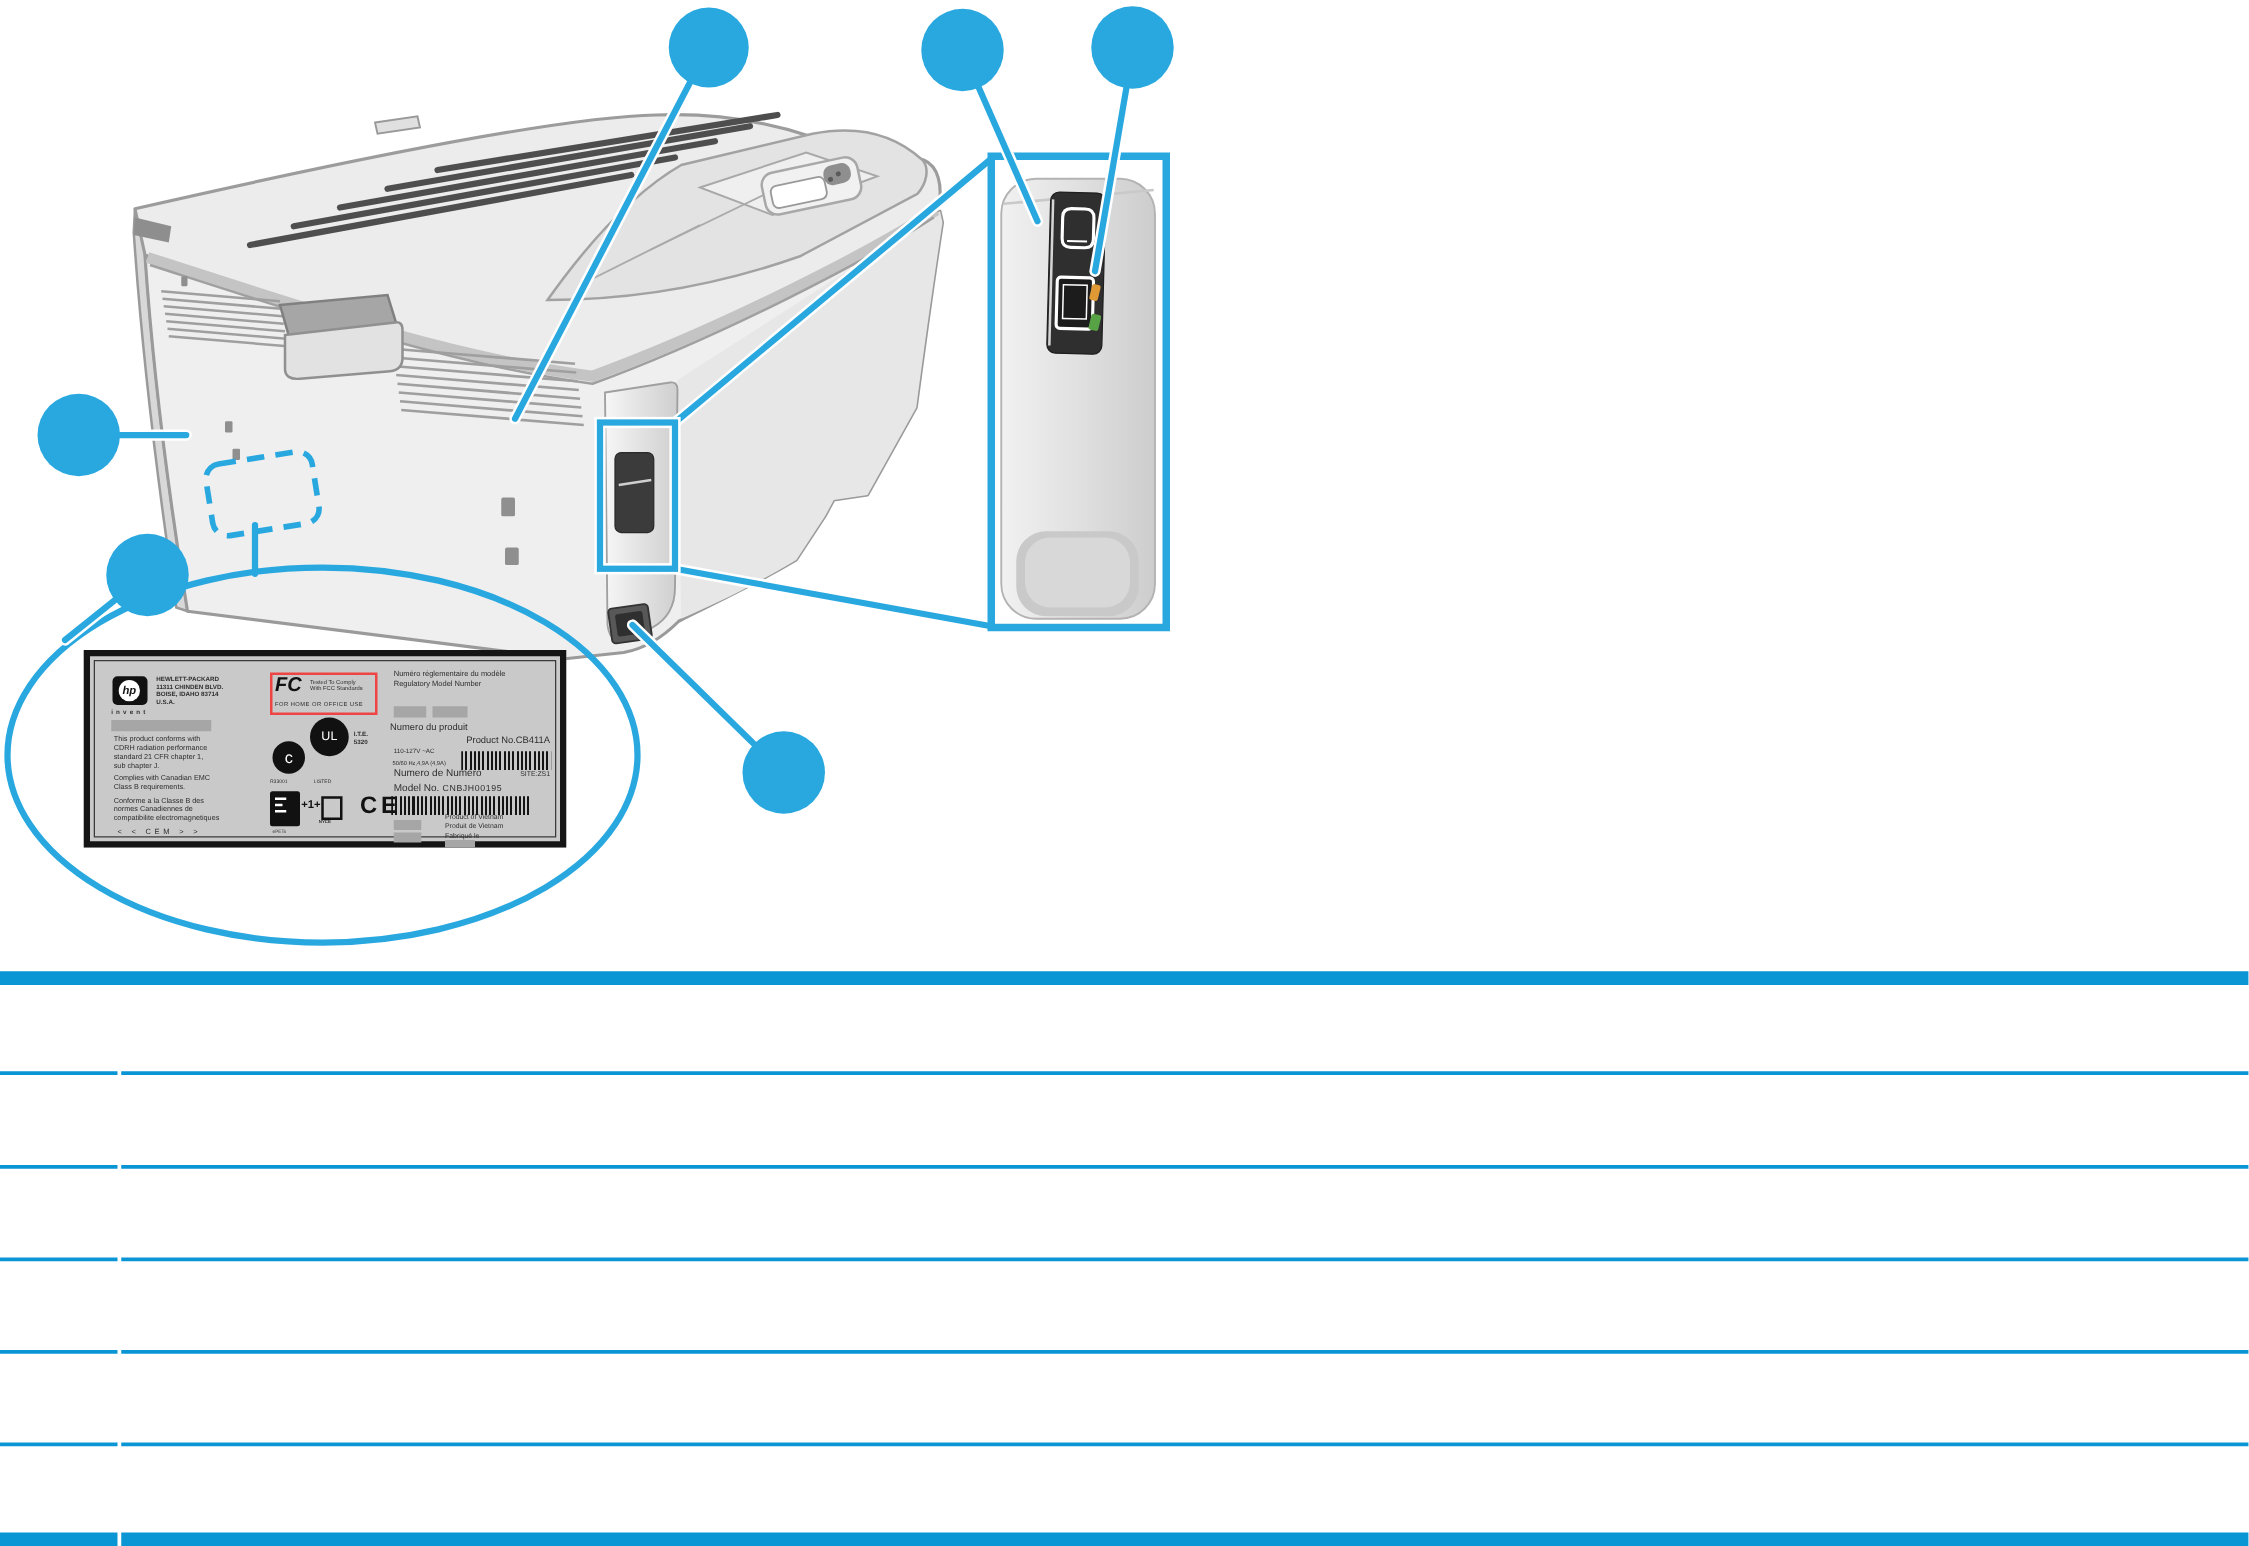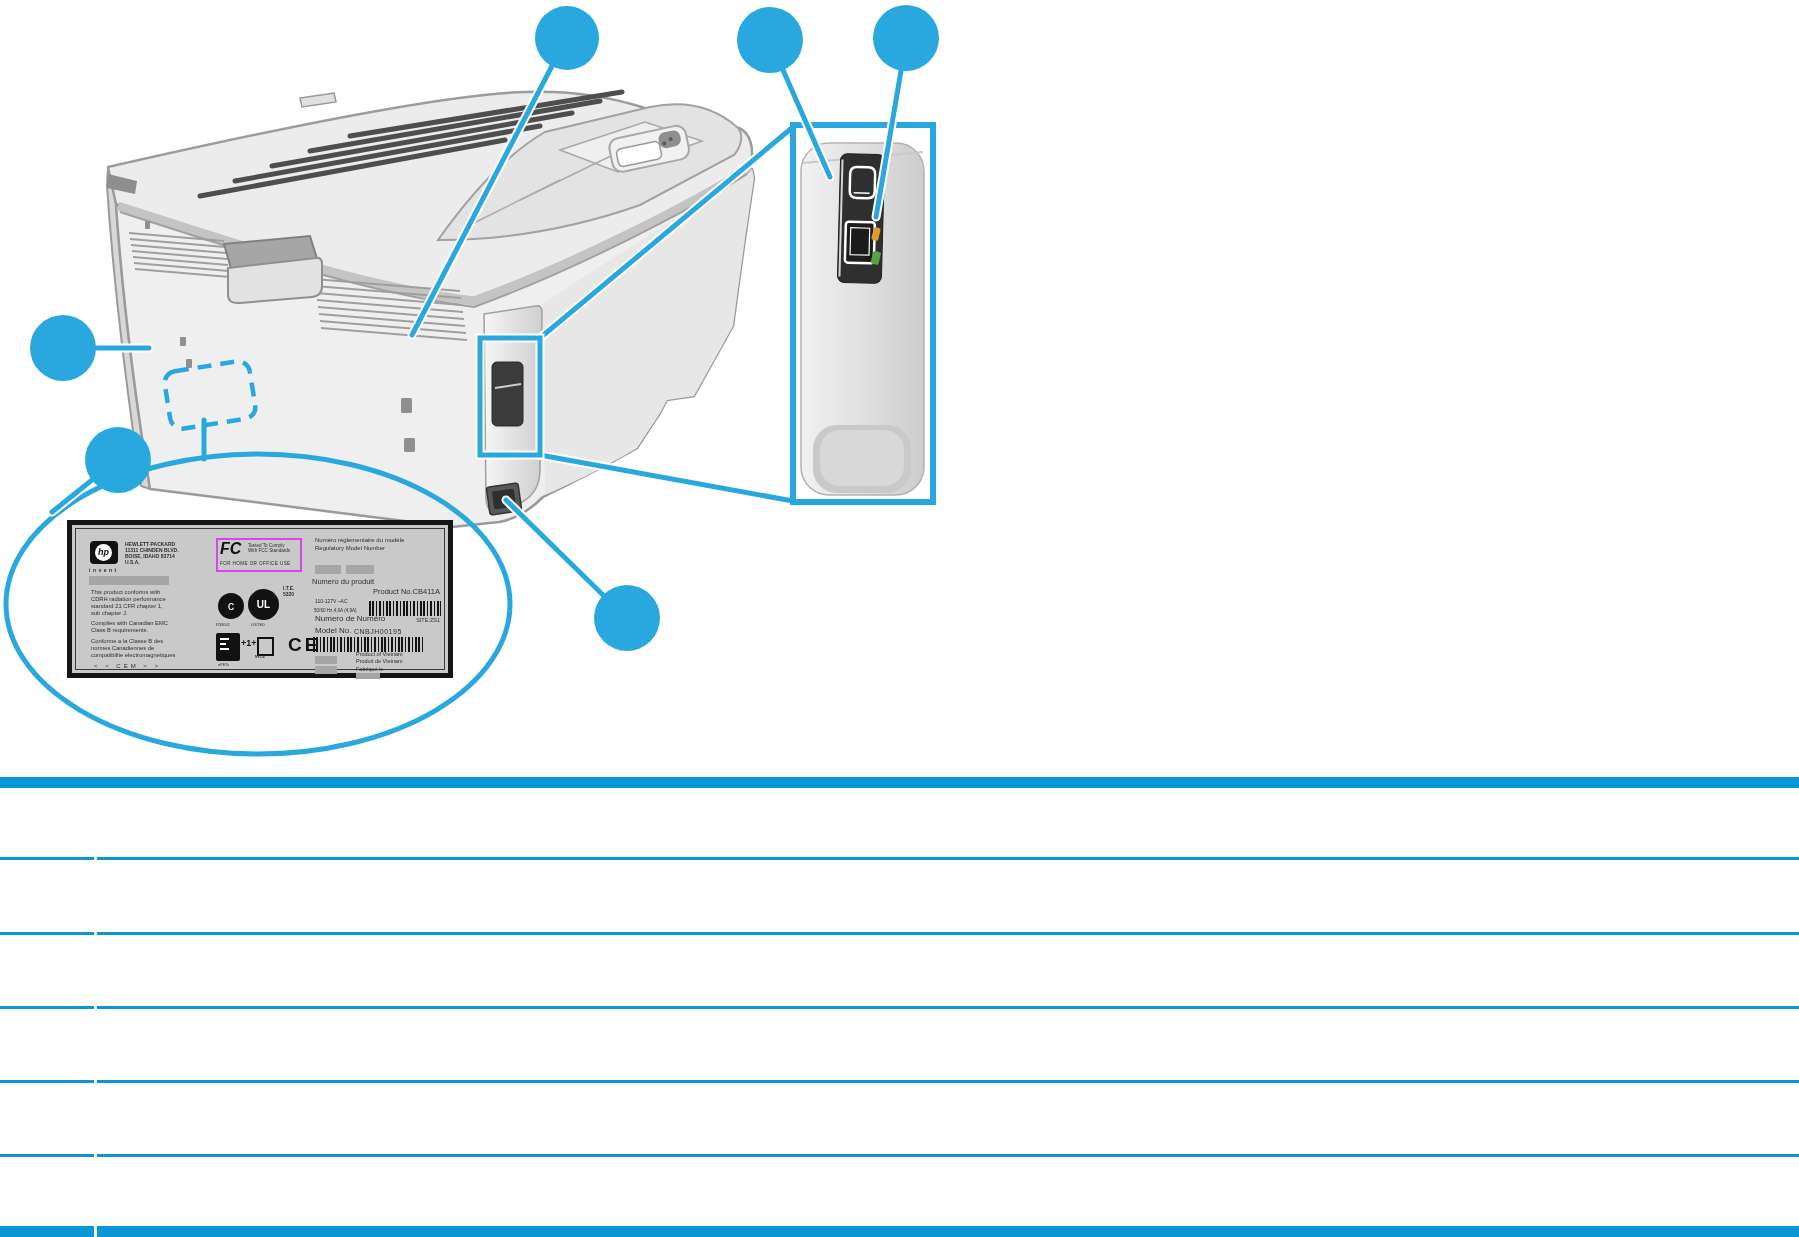--- a/index.html
+++ b/index.html
@@ -15,21 +15,21 @@
   .hp-logo{left:18px;top:16px;width:28px;height:23px;background:#111;border-radius:4px;}
   .hp-logo .circ{position:absolute;left:5px;top:3px;width:17px;height:17px;background:#fff;border-radius:50%;
                  text-align:center;font-size:9px;font-weight:bold;font-style:italic;line-height:17px;color:#111;}
   .invent{left:17px;top:42px;font-size:5px;letter-spacing:2.5px;font-weight:bold;}
   .addr{left:53px;top:17px;font-size:5px;line-height:5.9px;font-weight:bold;}
   .redact{position:absolute;background:#a6a6a6;}
   .cdrh{left:19px;top:64px;font-size:5.8px;line-height:7px;}
   .emc{left:19px;top:95px;font-size:5.8px;line-height:7px;}
   .emcfr{left:19px;top:113px;font-size:5.8px;line-height:7px;}
   .cem{left:22px;top:138px;font-size:6px;letter-spacing:3px;}
-  .fccbox{left:144px;top:13px;width:82px;height:30px;border:2px solid #d946ef;position:absolute;background:#c9c9c9;}
+  .fccbox{left:144px;top:13px;width:82px;height:30px;border:2px solid #ef4444;position:absolute;background:#c9c9c9;}
   .fcclogo{left:2px;top:0px;font-size:16px;font-weight:bold;font-style:italic;color:#111;}
   .fcctext{left:30px;top:3px;font-size:4.6px;line-height:5.3px;}
   .fccbottom{left:2px;top:21px;font-size:4.6px;letter-spacing:.4px;}
   .disc{position:absolute;background:#111;border-radius:50%;color:#fff;text-align:center;}
   .ullabel{position:absolute;font-size:4px;}
   .ite{left:211px;top:60px;font-size:5px;line-height:6px;font-weight:bold;}
   .blacksq{left:144px;top:108px;width:24px;height:28px;background:#111;border-radius:2px;position:absolute;}
   .blacksq .d{position:absolute;background:#fff;}
   .epets{left:146px;top:138px;font-size:3.8px;}
   .plus1{left:169px;top:113px;font-size:9px;font-weight:bold;color:#111;}
@@ -254,21 +254,21 @@
     <div class="abs cem">&lt;  &lt;  CEM  &gt;  &gt;</div>
 
     <div class="fccbox">
       <div class="abs fcclogo">FC</div>
       <div class="abs fcctext">Tested To Comply
 With FCC Standards</div>
       <div class="abs fccbottom">FOR HOME OR OFFICE USE</div>
     </div>
 
     <div class="disc" style="left:146px;top:68px;width:26px;height:26px;font-size:13px;line-height:26px;">c</div>
-    <div class="disc" style="left:176px;top:64px;width:31px;height:31px;font-size:10px;line-height:31px;font-weight:bold;">UL</div>
+    <div class="disc" style="left:176px;top:49px;width:31px;height:31px;font-size:10px;line-height:31px;font-weight:normal;">UL</div>
     <div class="ullabel" style="left:144px;top:97px;">R33001</div>
     <div class="ullabel" style="left:179px;top:97px;">LISTED</div>
     <div class="abs ite">I.T.E.
 5320</div>
 
     <div class="blacksq">
       <div class="d" style="left:4px;top:5px;width:9px;height:2px;"></div>
       <div class="d" style="left:4px;top:10px;width:6px;height:2px;"></div>
       <div class="d" style="left:4px;top:15px;width:9px;height:2px;"></div>
     </div>

